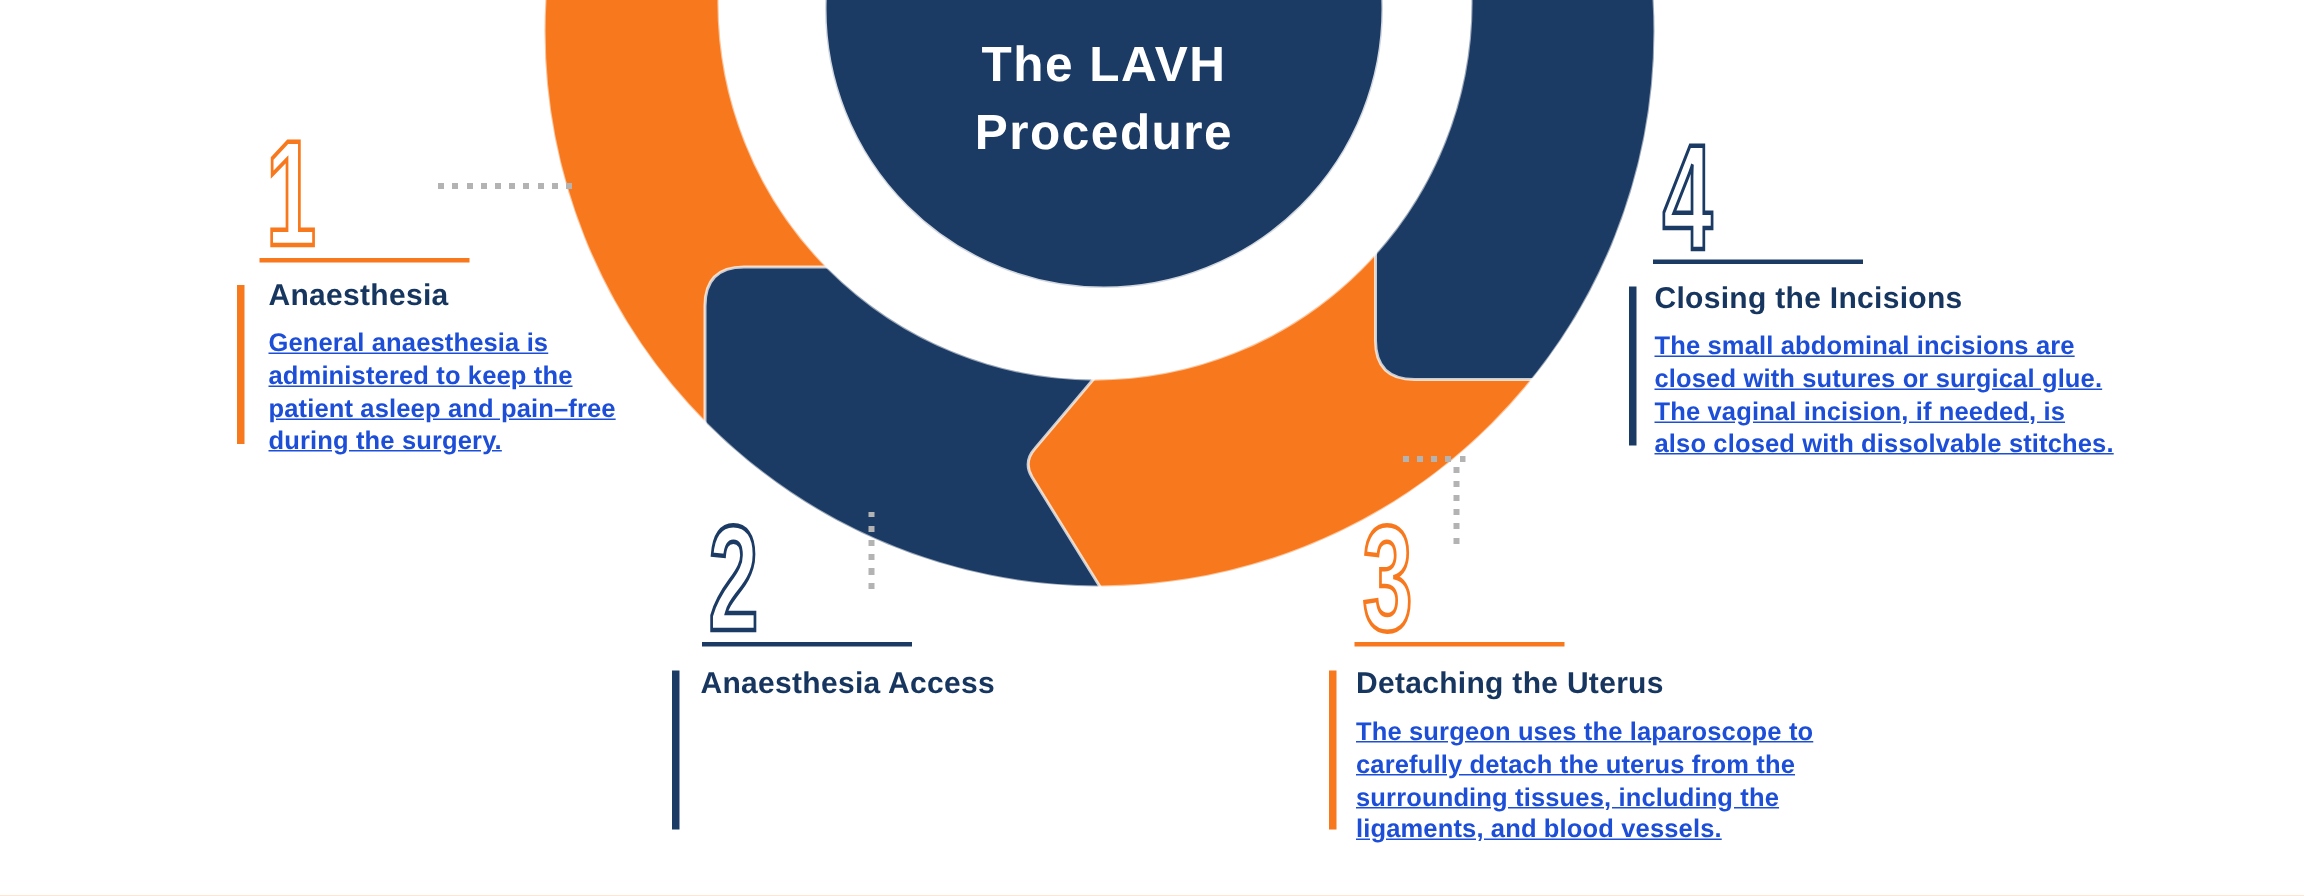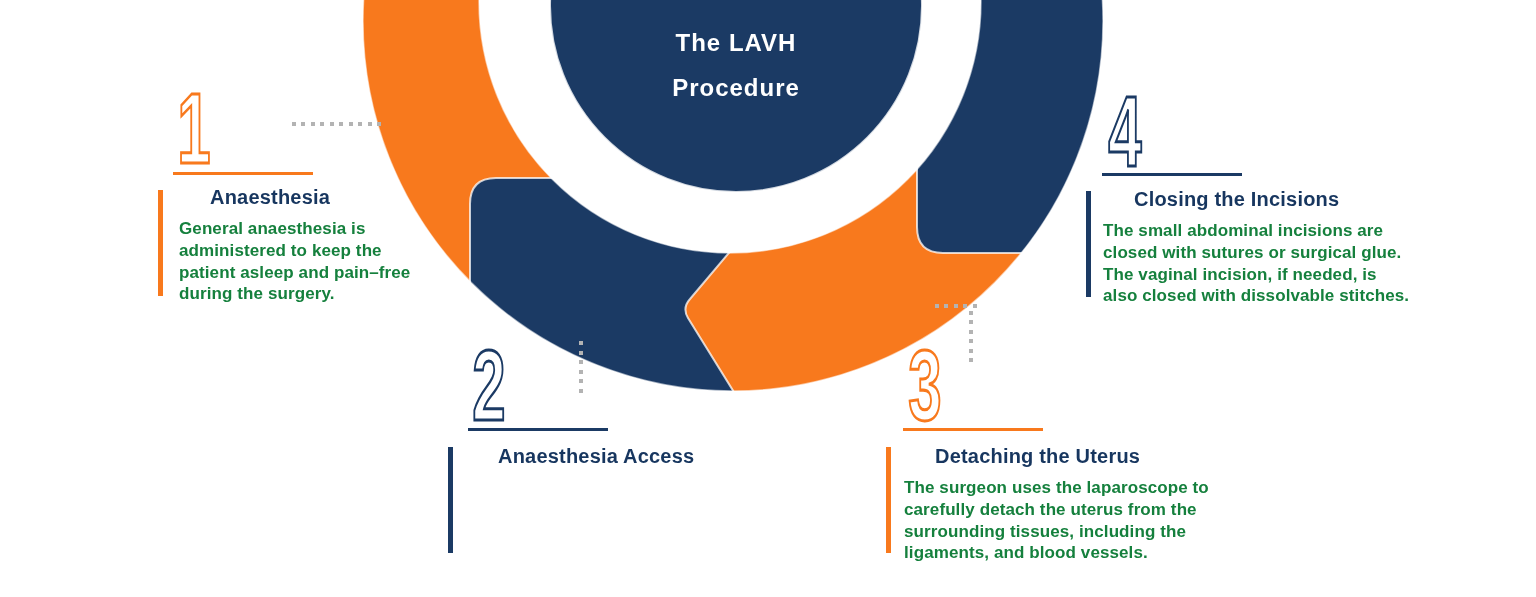--- a/index.html
+++ b/index.html
@@ -5,30 +5,30 @@
   html,body{margin:0;padding:0;background:#ffffff;}
   .stage{
     position:relative;width:1536px;height:597px;overflow:hidden;
     background:#ffffff;
     font-family:"Liberation Sans", sans-serif;
   }
   .stage svg.ring{position:absolute;left:0;top:0;}
   .center-title{
     position:absolute;left:576px;top:20px;width:320px;
     text-align:center;color:#ffffff;font-weight:bold;
-    font-size:24px;line-height:45px;letter-spacing:1px;
+    font-size:33px;line-height:45px;letter-spacing:1px;
     white-space:pre-line;
   }
   .step-block{position:absolute;}
   .step-title{
-    font-size:20px;font-weight:bold;color:#17365f;letter-spacing:0.2px;margin-left:31px;
+    font-size:20px;font-weight:bold;color:#17365f;letter-spacing:0.2px;
   }
   .step-body{
     margin-top:9px;font-size:17px;font-weight:bold;line-height:21.8px;
-    color:#15803d;letter-spacing:0.1px;white-space:pre-line;
+    color:#1d4ed8;letter-spacing:0.1px;white-space:pre-line;text-decoration:underline;
   }
   .s1{left:179px;top:186px;}
   .s2{left:467px;top:445px;}
   .s3{left:904px;top:445px;}
   .s4{left:1103px;top:188px;}
   .accent-bar{position:absolute;width:5px;height:106px;}
   .b1{left:158px;top:190px;background:#f8791d;}
   .b2{left:448px;top:447px;background:#1b3a64;}
   .b3{left:886px;top:447px;background:#f8791d;}
   .b4{left:1086px;top:191px;background:#1b3a64;}

